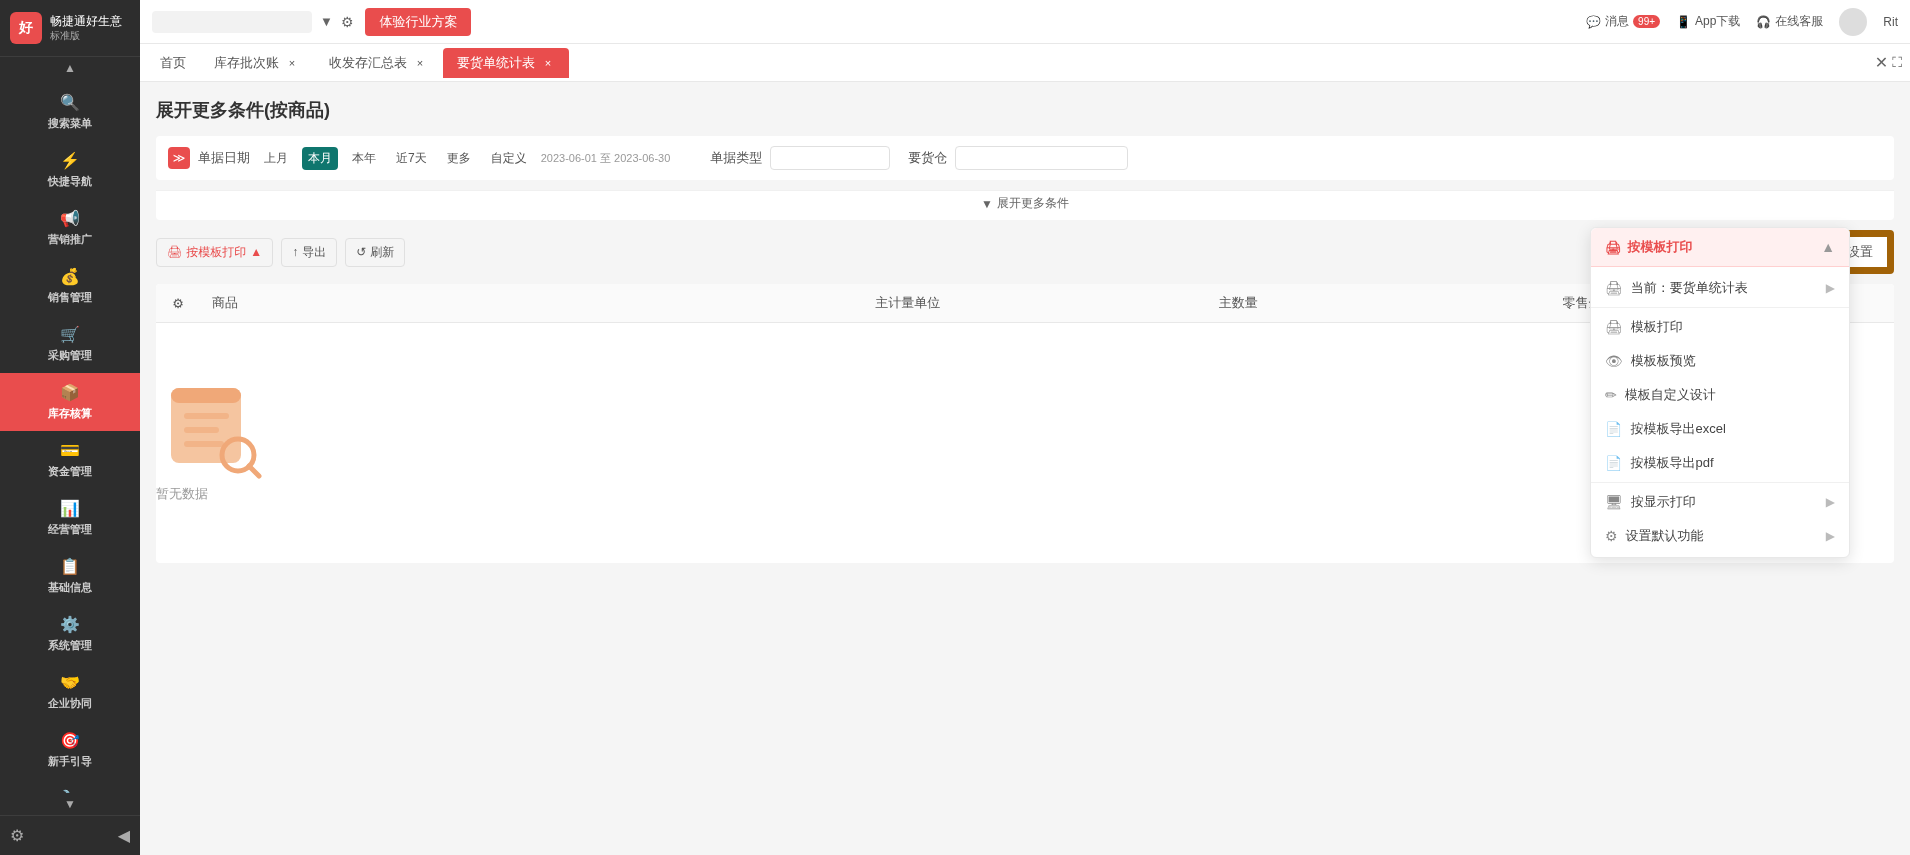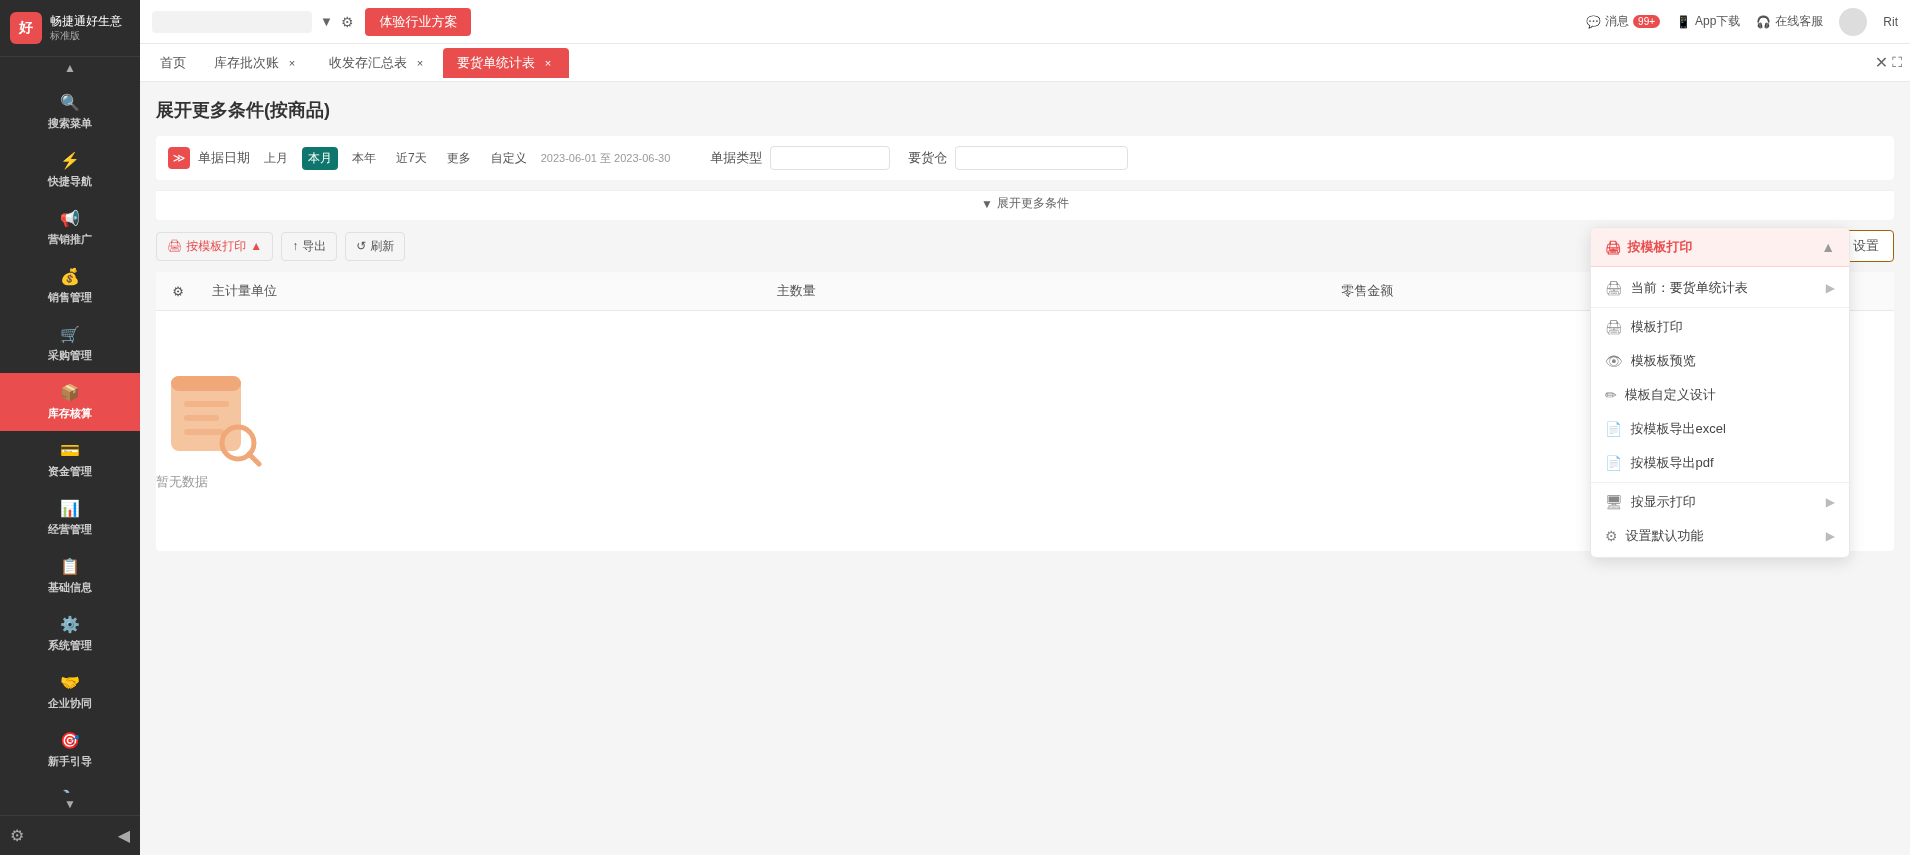--- a/index.html
+++ b/index.html
@@ -302,21 +302,21 @@
       border-radius: 4px; padding: 5px 10px;
       cursor: pointer; color: #555; font-size: 12px;
     }
     .query-btn {
       background: #e94d4d; color: white;
       border: none; border-radius: 4px;
       padding: 6px 20px; cursor: pointer; font-size: 13px;
     }
     .settings-btn {
       background: white; color: #555;
-      border: 1px solid #a16207; border-radius: 4px;
+      border: 7px solid #a16207; border-radius: 4px;
       padding: 6px 14px; cursor: pointer; font-size: 13px;
     }
     .more-btn {
       background: none; border: none; cursor: pointer; color: #666; font-size: 16px; padding: 4px;
     }
 
     
     .print-template-btn {
       display: flex; align-items: center; gap: 4px;
       background: none; border: 1px solid #e0e0e0;
@@ -506,20 +506,21 @@
       <button class="more-btn">...</button>
       <button class="query-btn">查询</button>
       <button class="settings-btn">设置</button>
     </div>
 
     <div class="data-table">
       <div class="table-header">
         <div class="table-col table-col-check">
           <span>⚙</span>
         </div>
+        <div class="table-col table-col-goods">商品</div>
         <div class="table-col table-col-unit">主计量单位</div>
         <div class="table-col table-col-qty">主数量</div>
         <div class="table-col table-col-amount">零售金额</div>
       </div>
 
       <div class="empty-state">
         <div class="empty-icon">
           <svg width="110" height="100" viewBox="0 0 110 100">
 
             <rect x="15" y="5" width="70" height="75" rx="8" fill="#f5c5a0"></rect>

